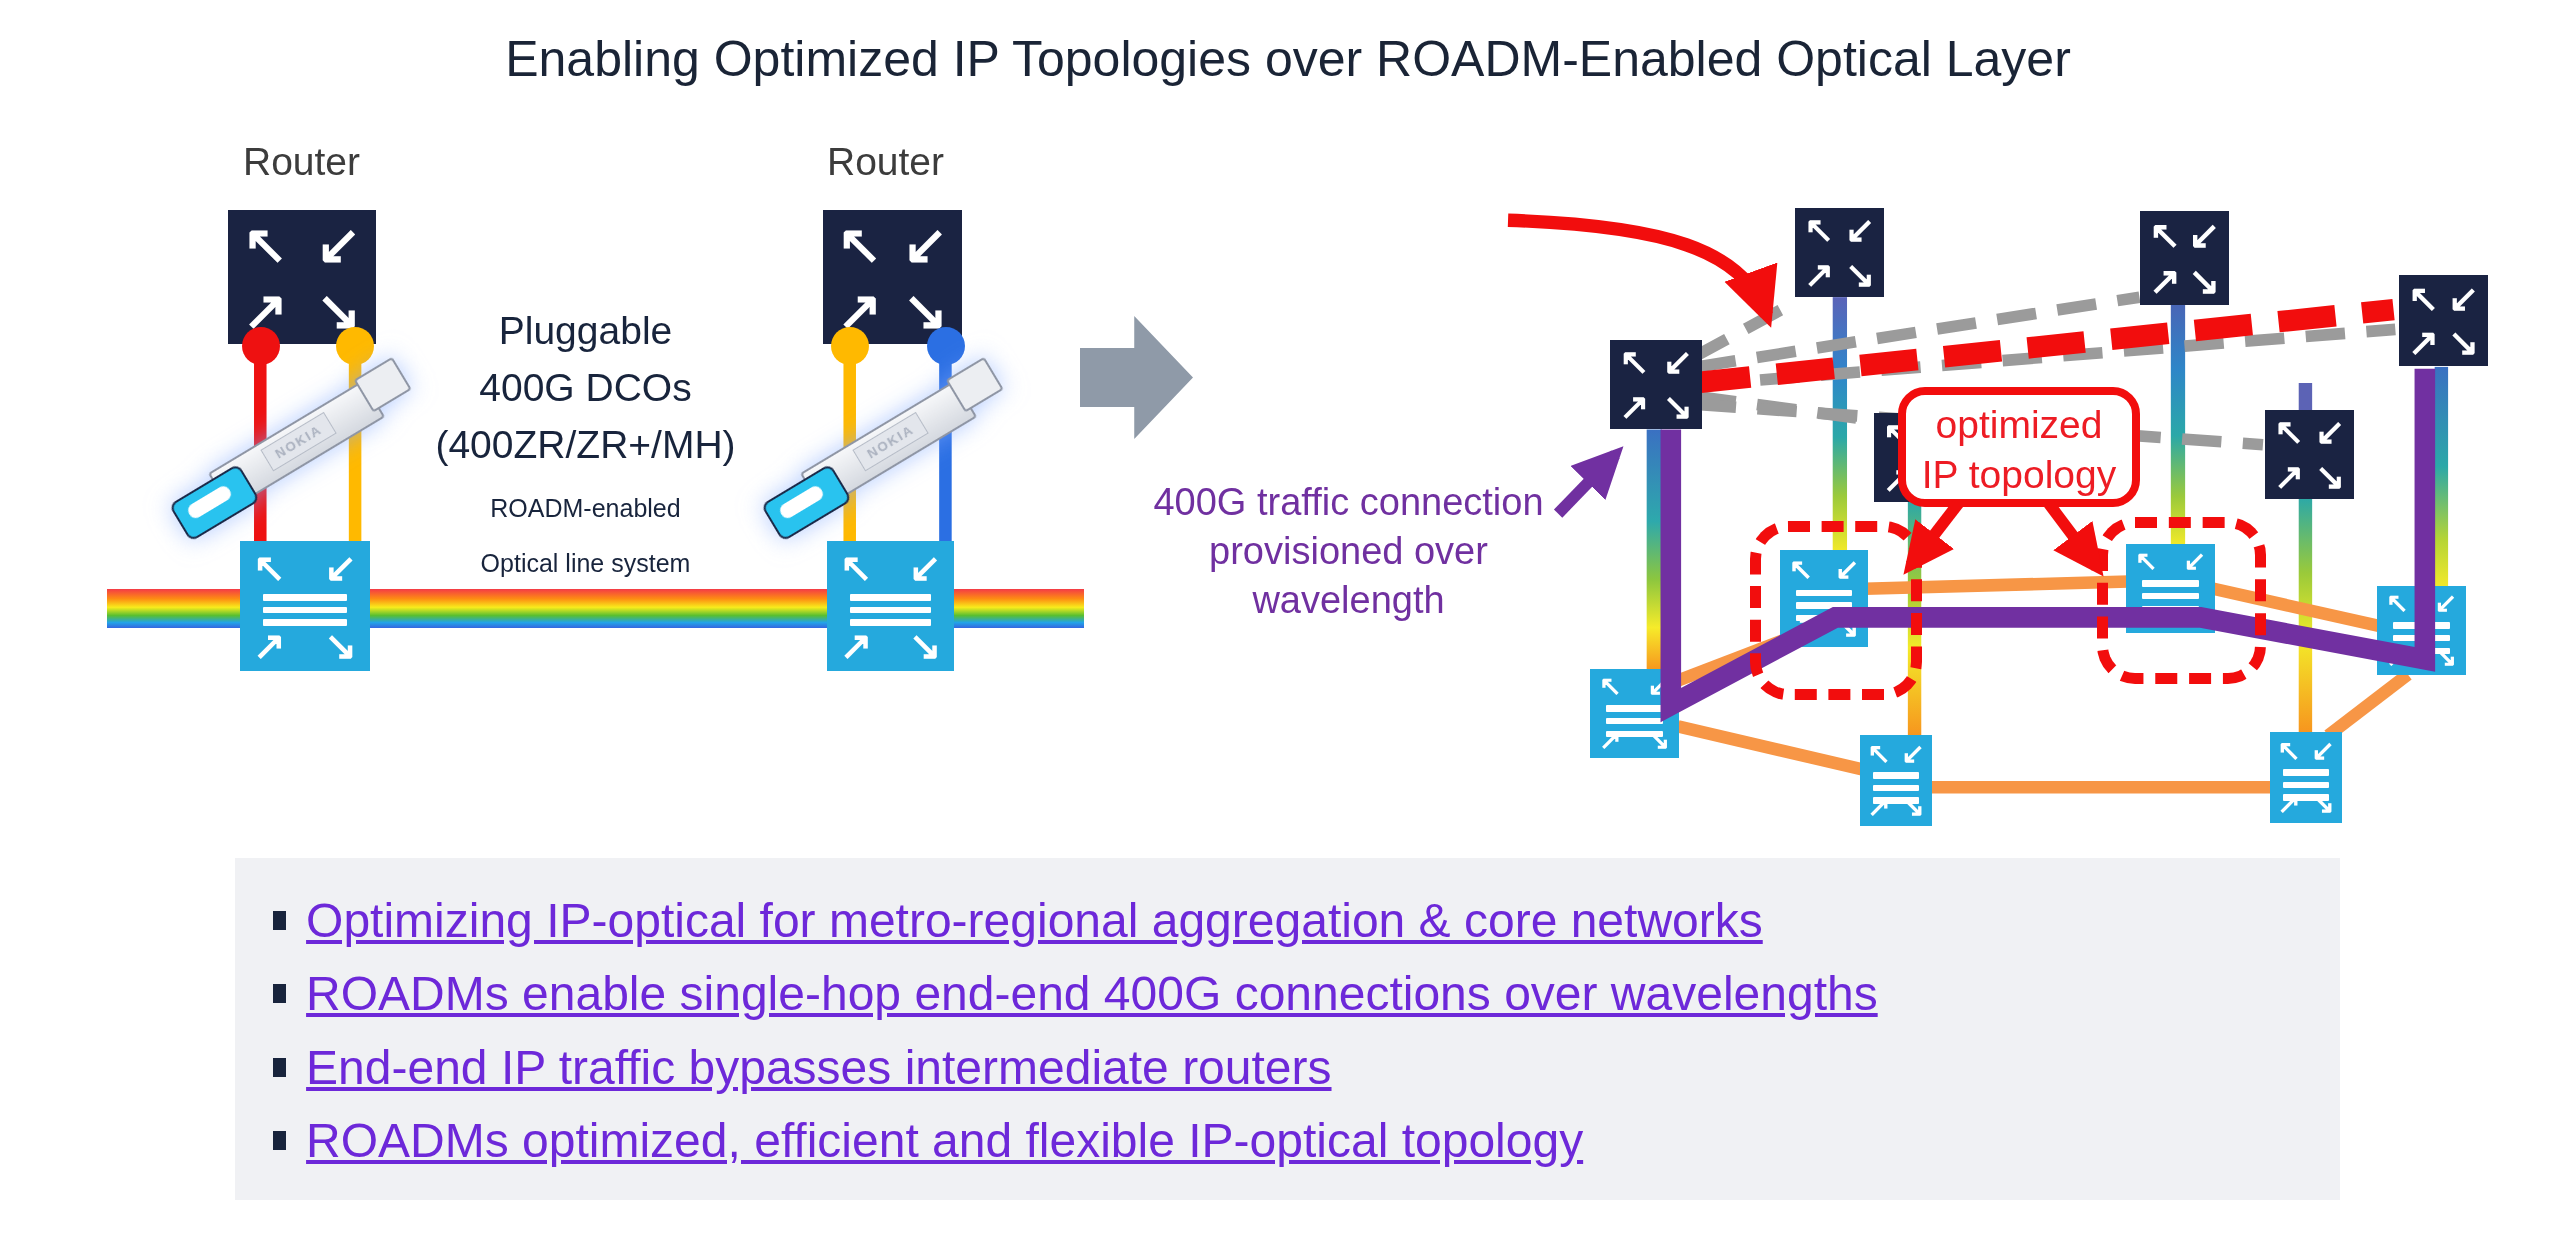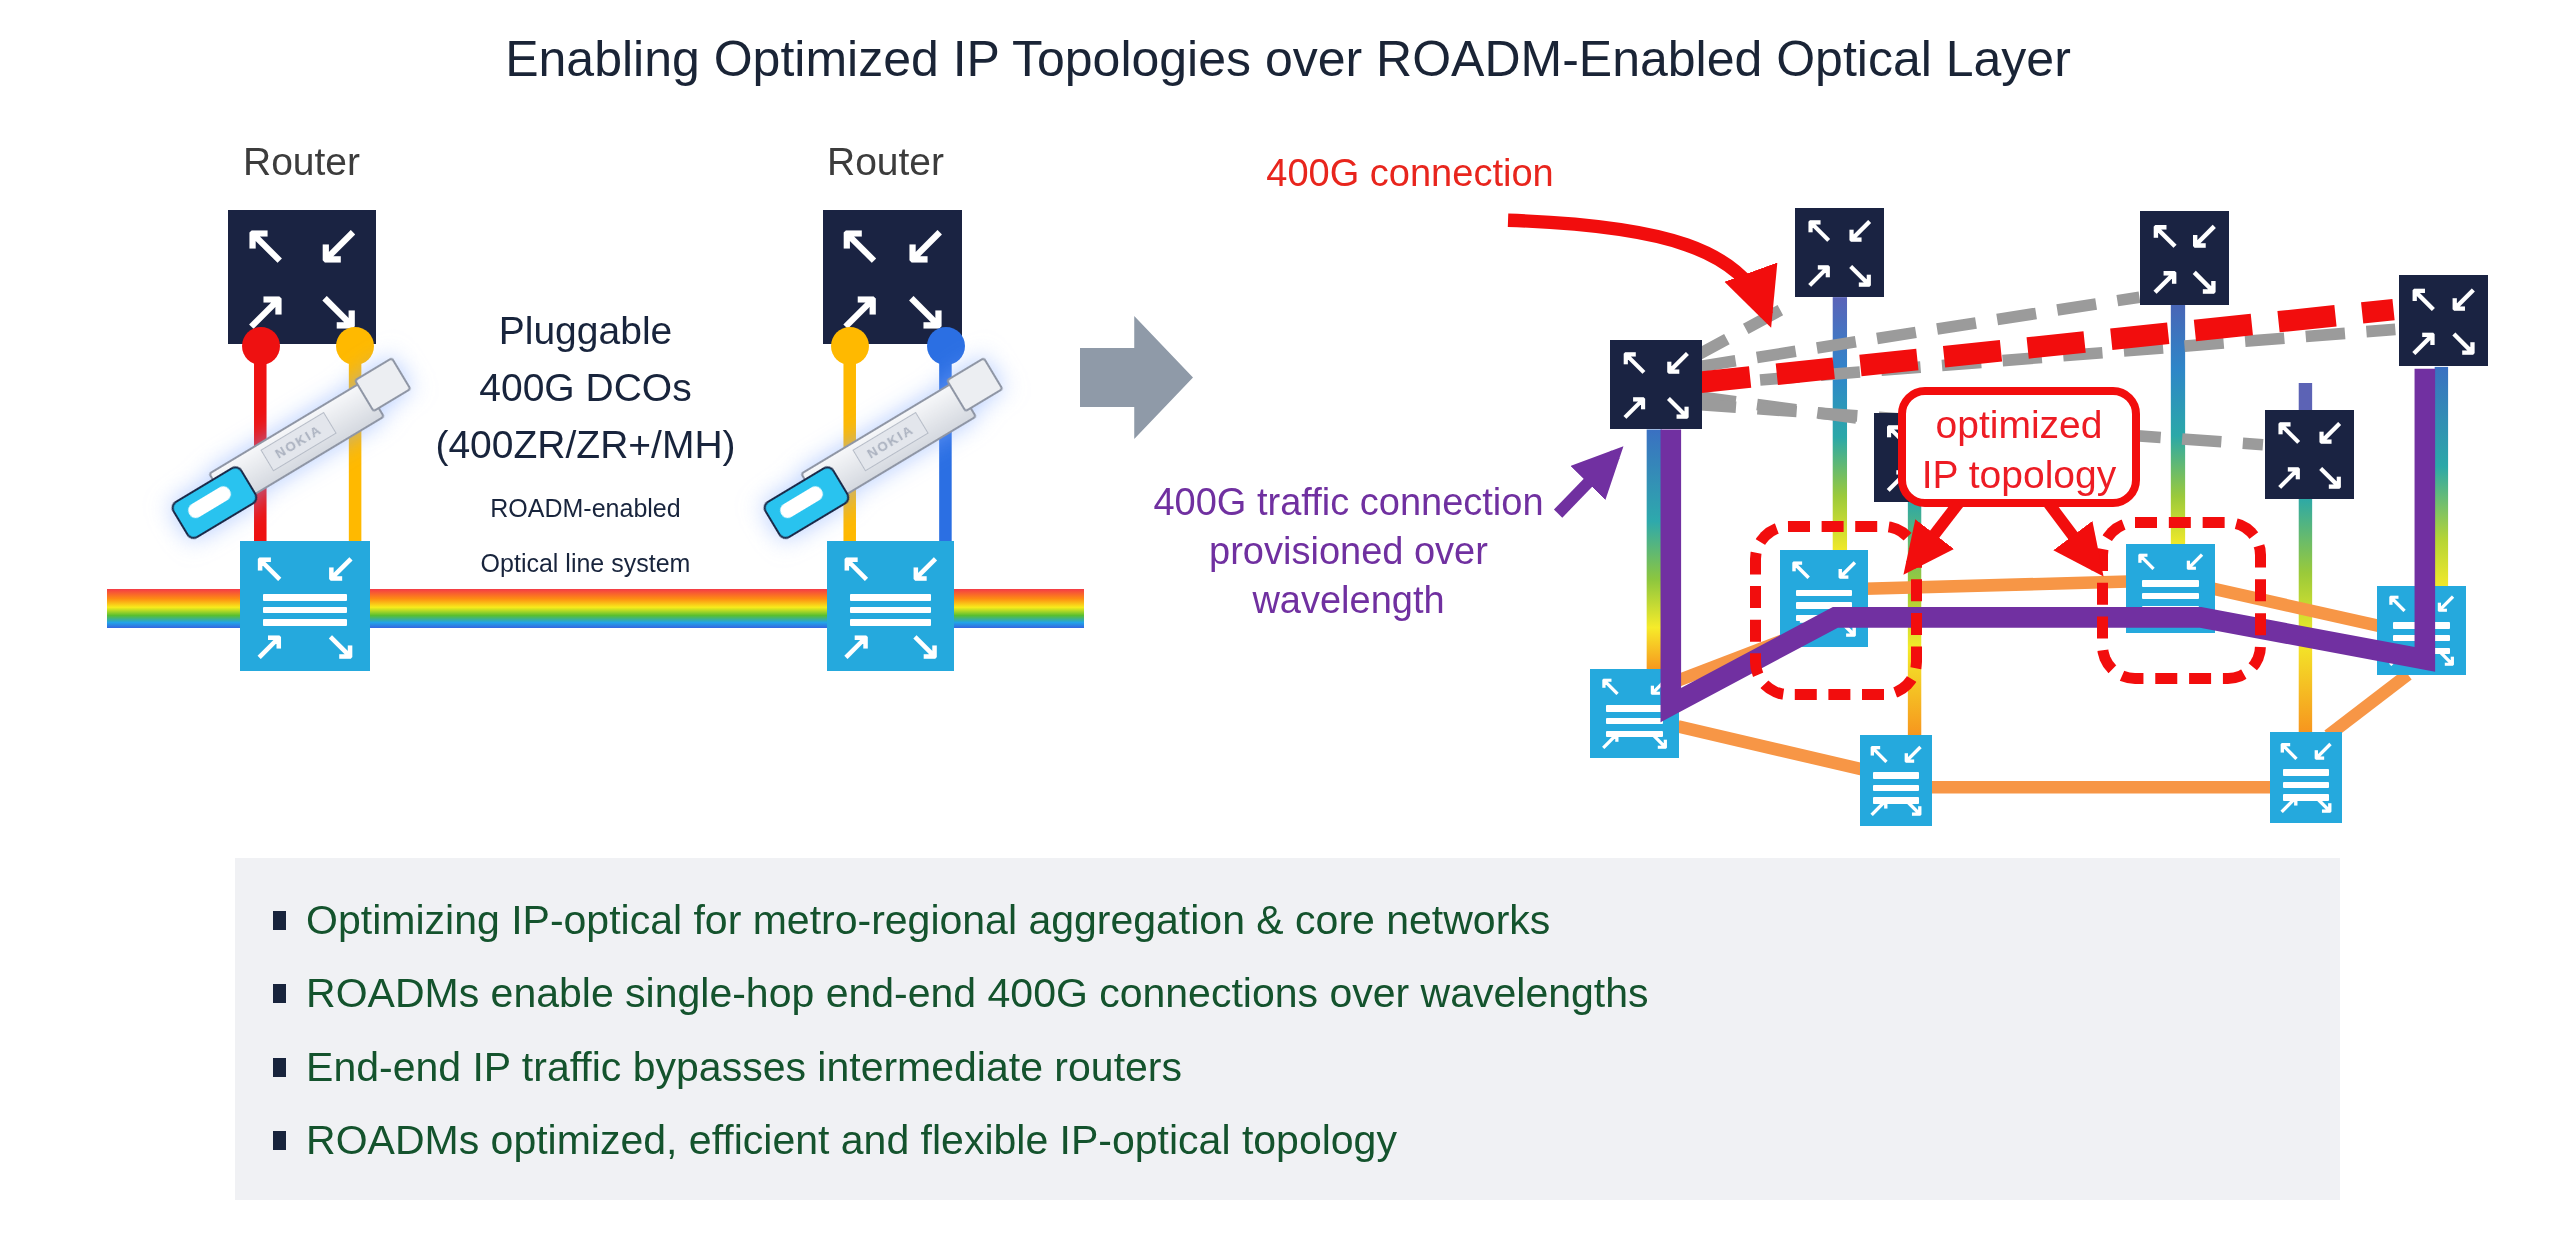--- a/index.html
+++ b/index.html
@@ -53,21 +53,21 @@
   .hl{position:absolute;border:11.6px dashed #f20d0d;border-radius:38px;}
   
   #bubble{left:1898px;top:387px;width:242px;height:120px;background:#ffffff;
           border:8px solid #f20d0d;border-radius:27px;color:#ed1c24;font-size:39px;line-height:50px;
           font-weight:300;text-align:center;padding-top:5.4px;box-sizing:border-box;}
   
   #panel{left:235px;top:858px;width:2105px;height:342px;background:#f0f1f4;
          box-sizing:border-box;padding:36px 50px 0 38px;}
   .brow{display:flex;align-items:center;height:52px;margin-bottom:21.5px;}
   .bsq{width:13.4px;height:19px;background:#18243c;margin:0 19.7px 0 0;flex:none;}
-  .btxt{font-size:41px;color:#14532d;font-weight:300;white-space:nowrap;}
+  .btxt{font-size:48px;color:#6d28d9;font-weight:300;white-space:nowrap;text-decoration:underline;}
 </style>
 </head>
 <body>
 
 <div id="stage">
 
   <div id="rainbow" class="abs"></div>
 
   <svg class="layer" id="svg-under" viewBox="0 0 2880 1396" width="2576" height="1249">
     <defs>
@@ -337,21 +337,20 @@
     <div>Pluggable</div>
     <div>400G DCOs</div>
     <div>(400ZR/ZR+/MH)</div>
   </div>
   <div id="cap-ols" class="abs cap ctr">
     <div>ROADM-enabled</div>
     <div>Optical line system</div>
   </div>
 
   <div id="ann-red" class="abs ctr">
-    <div>400G connection</div>
   </div>
   <div id="ann-purple" class="abs ctr">
     <div>400G traffic connection</div>
     <div>provisioned over</div>
     <div>wavelength</div>
   </div>
 
   <div id="panel" class="abs">
     <div class="brow">
       <span class="bsq"></span>

